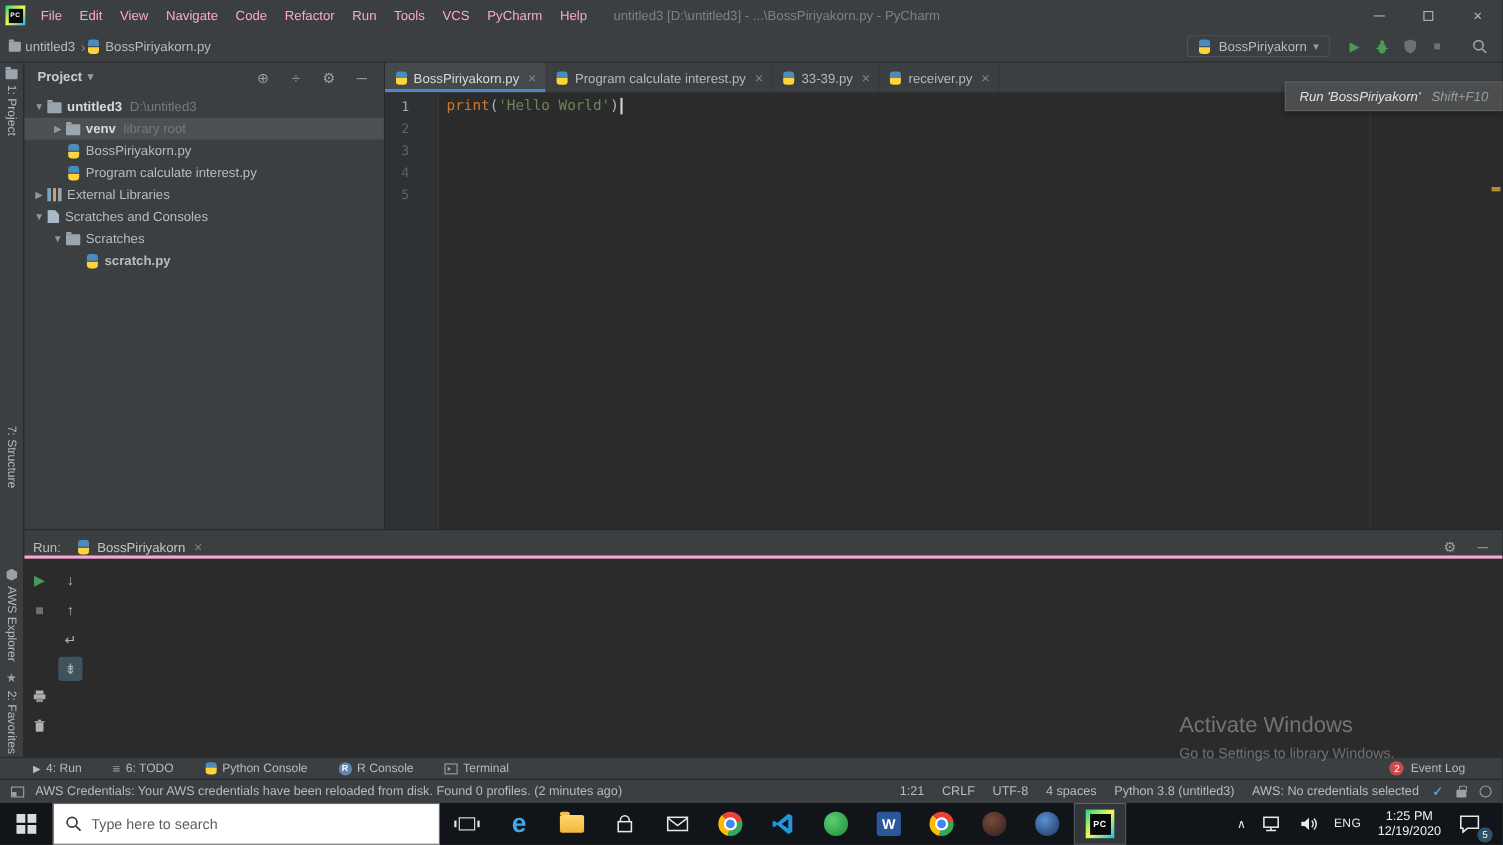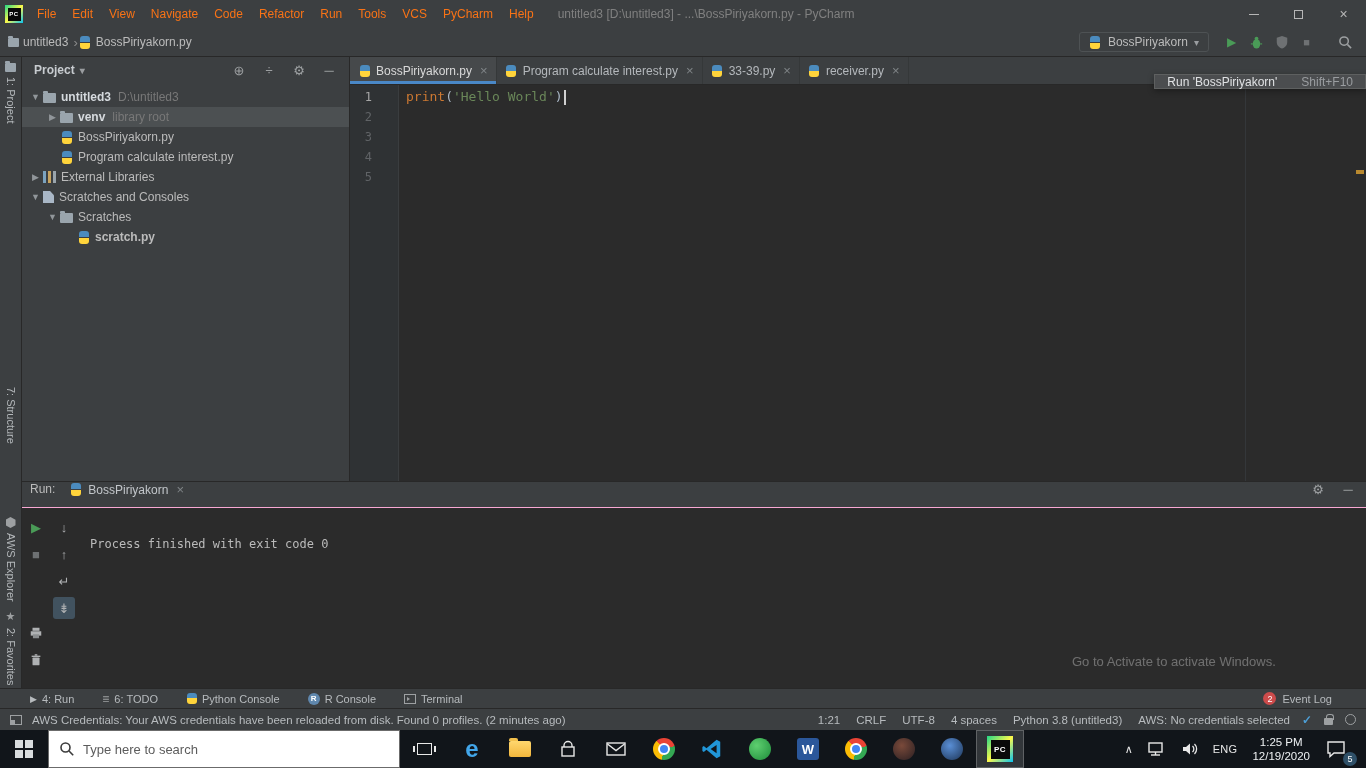--- a/index.html
+++ b/index.html
@@ -10,21 +10,21 @@
 .app{position:absolute;inset:0;display:flex;flex-direction:column;}
 
 
 .titlebar{height:28px;background:#3c3f41;display:flex;align-items:center;flex:none;}
 .pc-logo{position:relative;width:18px;height:18px;margin:0 6px 0 5px;background:linear-gradient(135deg,#21d789,#fcf84a 50%,#07c3f2);display:flex;align-items:center;justify-content:center;flex:none;}
 .pc-logo::before{content:"";position:absolute;inset:2.5px;background:#0a0a0a;}
 .pc-logo b{position:relative;z-index:1;font-size:6px;font-weight:bold;color:#fff;letter-spacing:.5px;}
 .pc-logo.big{width:26px;height:26px;margin:0;}
 .pc-logo.big::before{inset:3.5px;}
 .pc-logo.big b{font-size:8px;}
-.menu{padding:0 8px;line-height:28px;color:#f97316;}
+.menu{padding:0 8px;line-height:28px;color:#f9a8d4;}
 .win-title{margin-left:16px;color:#808080;white-space:nowrap;overflow:hidden;}
 .win-controls{margin-left:auto;display:flex;height:100%;flex:none;}
 .wc{width:45px;display:flex;align-items:center;justify-content:center;color:#b6b6b6;font-size:14px;}
 .ic-minbar{width:10px;height:1px;background:#b6b6b6;}
 .ic-maxbox{width:9px;height:9px;border:1px solid #b6b6b6;}
 
 
 .toolbar{height:29px;background:#3c3f41;border-bottom:1px solid #282828;display:flex;align-items:center;padding:0 8px;flex:none;}
 .crumb{margin:0 4px;color:#bbb;white-space:nowrap;}
 .crumbsep{color:#8a8a8a;margin:0 1px;font-size:13px;}
@@ -80,27 +80,27 @@
 .lnum{height:20px;line-height:20px;font-size:12px;color:#606366;text-align:right;padding-right:26px;}
 .lnum.first{color:#a6a6a6;}
 .code{flex:1;padding:2px 0 0 7px;}
 .code-line{height:20px;line-height:20px;font-size:13px;white-space:pre;}
 .tok-kw{color:#cc7832;}
 .tok-p{color:#a9b7c6;}
 .tok-str{color:#6a8759;}
 .caret-bar{display:inline-block;width:2px;height:15px;background:#d0d0d0;vertical-align:middle;margin-left:1px;}
 .margin-guide{position:absolute;left:895px;top:0;bottom:0;width:1px;background:#34373a;}
 .stripe-mark{position:absolute;right:2px;top:85px;width:8px;height:4px;background:#b9892f;}
-.tooltip{position:absolute;top:-11px;right:0;height:15px;display:flex;align-items:center;gap:24px;background:#4b4d4f;border:1px solid #5e6060;padding:0 12px;z-index:7;font-family:"Liberation Sans",sans-serif;font-size:12px;box-shadow:0 2px 6px rgba(0,0,0,.35);white-space:nowrap;}
+.tooltip{position:absolute;top:-11px;right:0;height:27px;display:flex;align-items:center;gap:10px;background:#4b4d4f;border:1px solid #5e6060;padding:0 12px;z-index:7;font-family:"Liberation Sans",sans-serif;font-size:12px;box-shadow:0 2px 6px rgba(0,0,0,.35);white-space:nowrap;font-style:italic;}
 .tt-main{color:#dfe1e3;}
 .tt-key{color:#9a9da0;}
 
 
 .runpanel{flex:1;display:flex;flex-direction:column;border-top:1px solid #282828;min-height:0;}
-.run-head{height:26px;background:#3c3f41;border-bottom:1px solid #f9a8d4;display:flex;align-items:flex-start;padding:0 8px;flex:none;}
+.run-head{height:26px;background:#3c3f41;border-bottom:3px solid #f9a8d4;display:flex;align-items:flex-end;padding:0 8px;flex:none;}
 .run-label{color:#bbb;margin-right:14px;}
 .run-tab{display:flex;align-items:center;gap:6px;color:#c2c6ca;}
 .run-body{flex:1;display:flex;background:#2b2b2b;min-height:0;}
 .rcol{width:28px;display:flex;flex-direction:column;align-items:center;padding-top:8px;gap:5px;flex:none;}
 .ricon{width:22px;height:22px;display:flex;align-items:center;justify-content:center;color:#afb1b3;font-size:13px;flex:none;}
 .ricon.green{color:#4a9b57;}
 .ricon.graystop{color:#6e7173;}
 .ricon.sel{background:#41525f;border-radius:3px;}
 .mt-big{margin-top:52px;}
 .console{flex:1;font-family:"DejaVu Sans Mono",monospace;font-size:12px;line-height:20px;color:#bbbbbb;padding:6px 0 0 12px;overflow:hidden;}
@@ -387,21 +387,20 @@
             </span>
           </div>
           <div class="rcol">
             <span class="ricon">↓</span>
             <span class="ricon">↑</span>
             <span class="ricon">↵</span>
             <span class="ricon sel">⇟</span>
           </div>
           <div class="console">
             <div class="cline"></div>
-            <div class="cline">Process finished with exit code 0</div>
           </div>
         </div>
       </div>
     </div>
   </div>
 
   <div class="bottombar">
     <div class="bbitem">
       <span class="bb-play">▶</span>
       <span>4: Run</span>
@@ -537,14 +536,15 @@
             <path d="M2 2 H18 V13 H8 L4 16.5 V13 H2 Z" fill="none" stroke="#e8e8e8" stroke-width="1.4"></path>
           </svg>
         <span class="notif-badge">5</span>
       </span>
     </div>
   </div>
 
 </div>
 
 <div class="watermark">
-  <div class="wm2">Go to Activate to activate Windows.</div>
+  <div class="wm1">Activate Windows</div>
+  <div class="wm2">Go to Settings to library Windows.</div>
 </div>
 
 </body></html>

